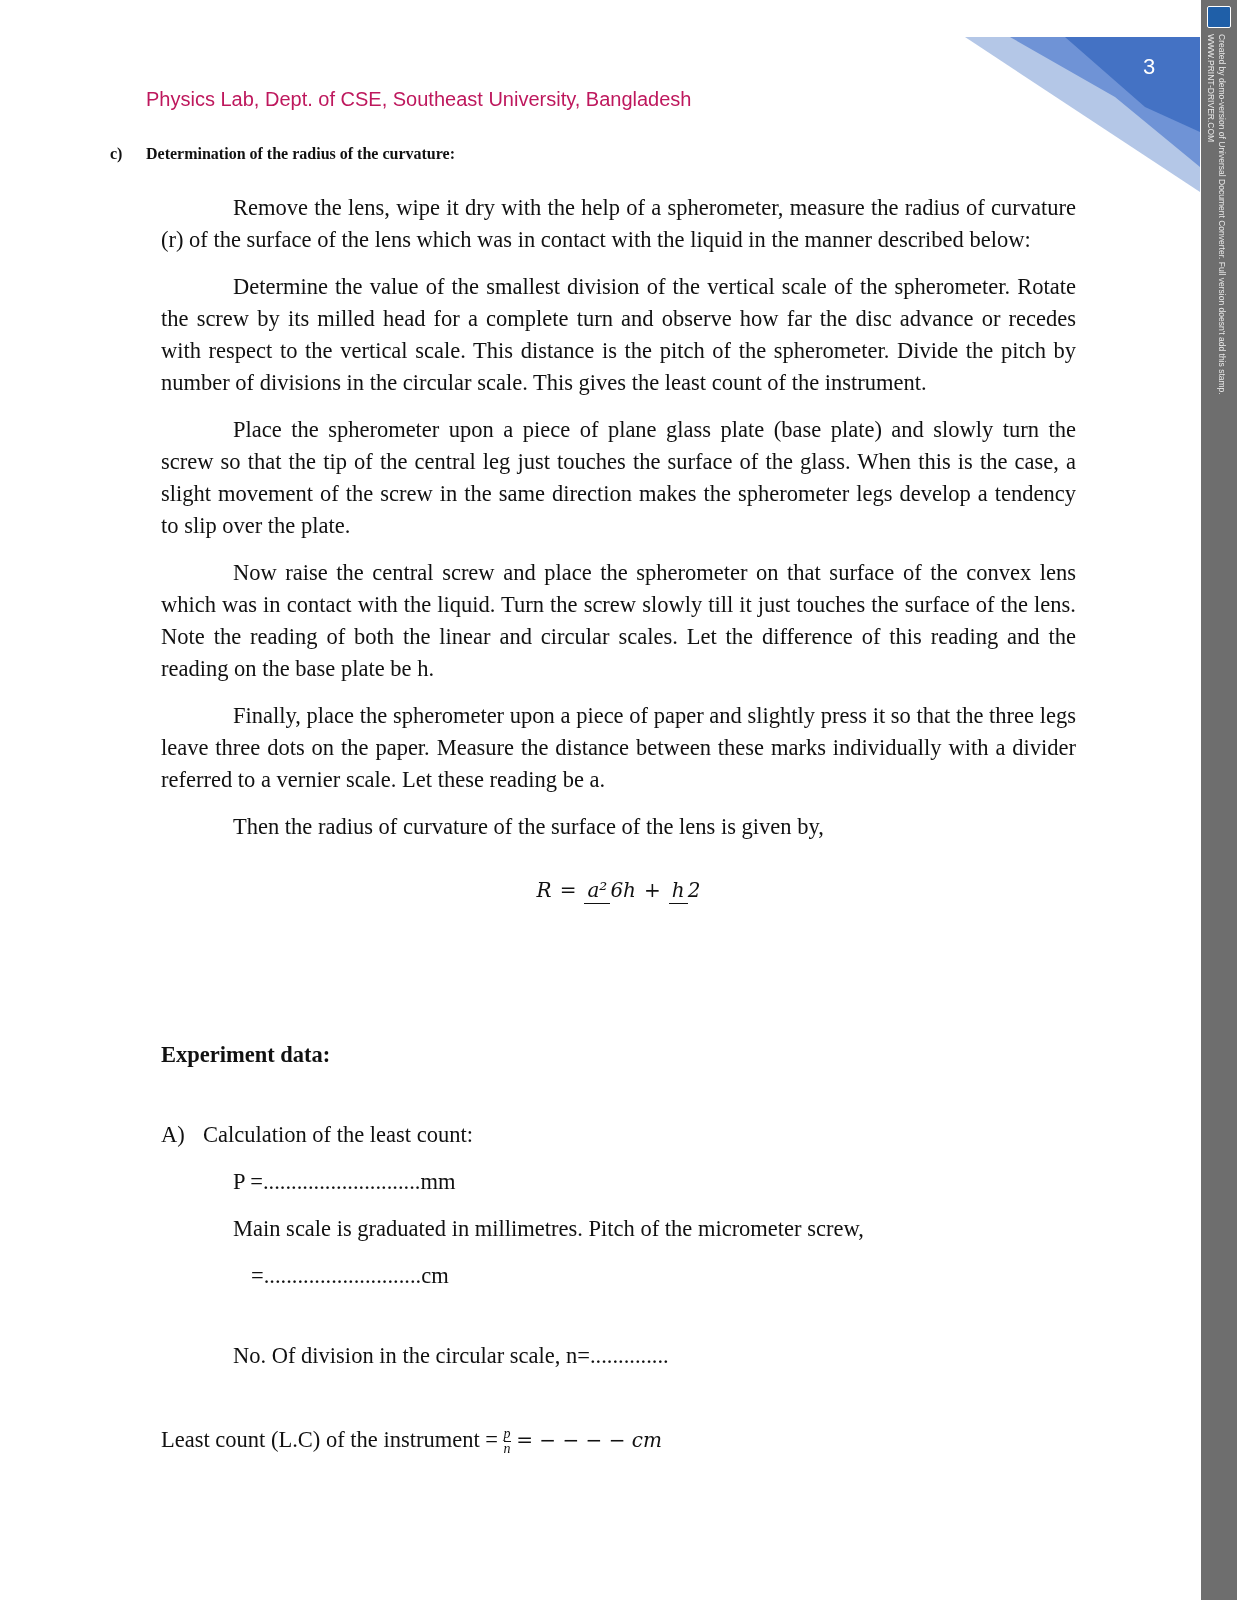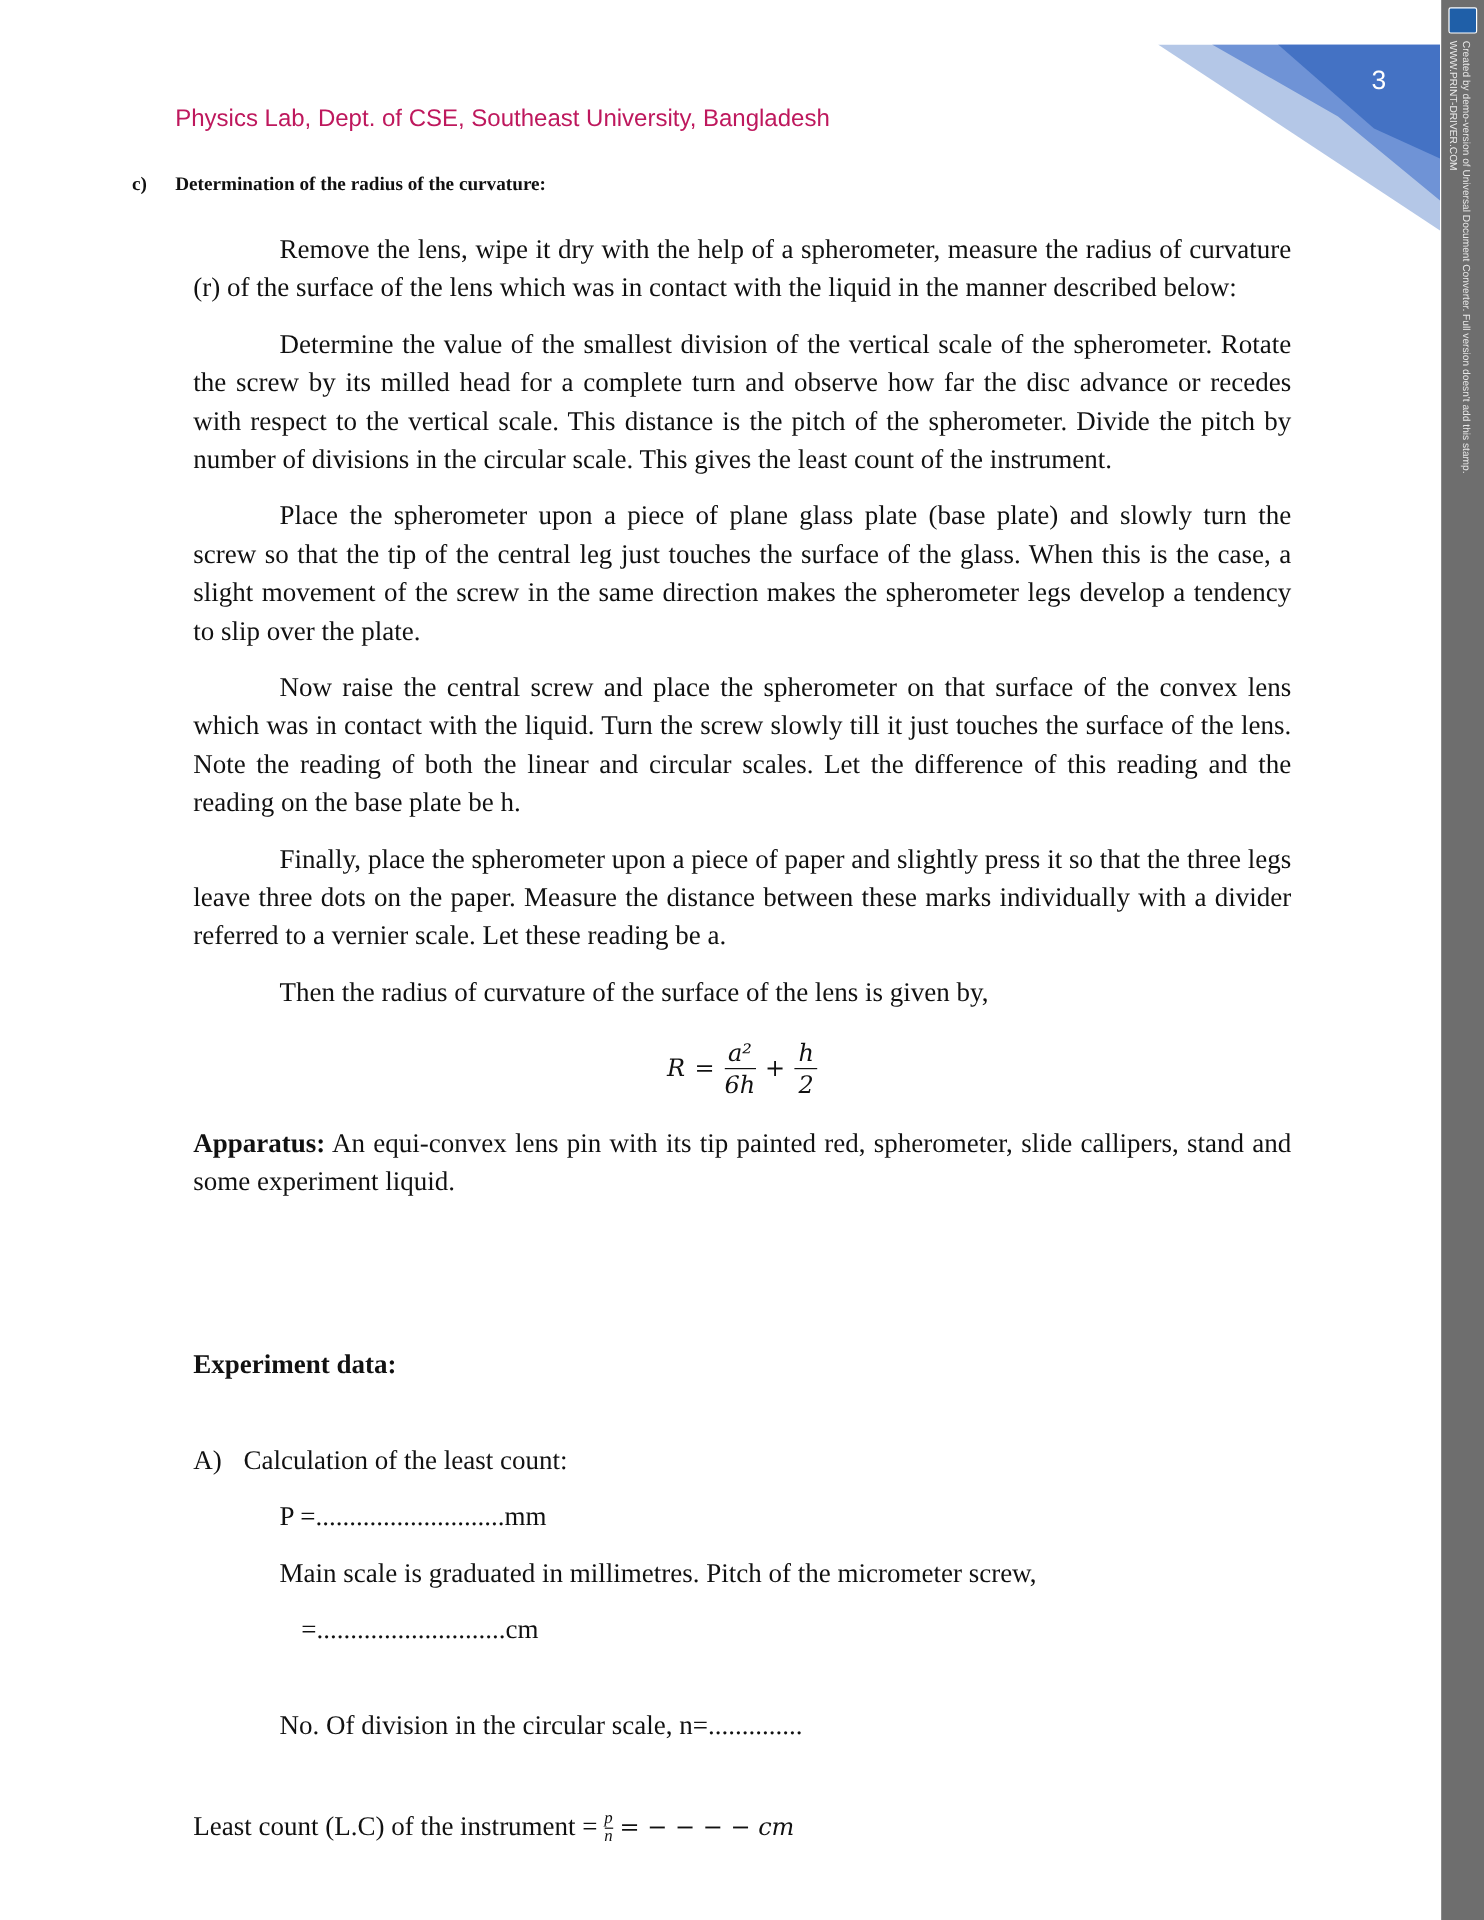--- a/index.html
+++ b/index.html
@@ -9,21 +9,21 @@
   .pagenum { position:absolute; left:1143px; top:54px; font-family:"Liberation Sans", sans-serif; font-size:22px; color:#fff; }
   .stamp { position:absolute; left:1201px; top:0; width:36px; height:1600px; background:#6e6e6e; }
   .stamp-logo { position:absolute; left:6px; top:6px; width:22px; height:20px; background:#1f5fa8; border:1px solid #fff; border-radius:2px; }
   .stamp-text { position:absolute; left:4px; top:34px; writing-mode:vertical-rl; font-family:"Liberation Sans", sans-serif; font-size:8.5px; color:#e8e8e8; line-height:11px; white-space:nowrap; }
   .content { position:absolute; left:146px; top:145px; width:945px; font-size:22.5px; line-height:32px; }
   .sec-title { position:absolute; left:110px; top:145px; font-weight:bold; font-size:16px; }
   .sec-title .lbl { display:inline-block; width:36px; }
   p { margin:15px; text-align:justify; }
   .ind { text-indent:72px; }
   .formula { text-align:center; font-family:"DejaVu Serif", serif; font-style:italic; font-size:20px; margin:2px 0 12px 0; height:64px; display:flex; justify-content:center; align-items:center; gap:8px; }
-  .frac { display:inline-flex; flex-direction:column; align-items:center; }
+  .frac { display:inline-flex; flex-direction:row; align-items:center; }
   .frac .num { border-bottom:1.5px solid #111; padding:0 3px; line-height:26px; }
   .frac .den { line-height:26px; }
   .op { font-style:normal; }
   .bold { font-weight:bold; }
   .gap { height:90px; }
   .small-frac { display:inline-flex; flex-direction:column; align-items:center; font-style:italic; font-size:14px; line-height:14px; vertical-align:middle; }
   .small-frac .num { border-bottom:1px solid #111; }
 </style>
 </head>
 <body>
@@ -61,21 +61,20 @@
         <span class="num">a²</span>
         <span class="den">6h</span>
       </span>
     <span class="op">+</span>
     <span class="frac">
         <span class="num">h</span>
         <span class="den">2</span>
       </span>
   </div>
 
-  <p><span class="bold">Apparatus:</span><span> An equi-convex lens pin with its tip painted red, spherometer, slide callipers, stand and some experiment liquid.</span></p>
 
   <div class="gap"></div>
 
   <p class="bold">Experiment data:</p>
   <div style="height:18px"></div>
   <p><span style="display:inline-block;width:42px;">A)</span><span>Calculation of the least count:</span></p>
   <p style="padding-left:72px">P =............................mm</p>
   <p style="padding-left:72px">Main scale is graduated in millimetres. Pitch of the micrometer screw,</p>
   <p style="padding-left:90px">=............................cm</p>
   <div style="height:18px"></div>

